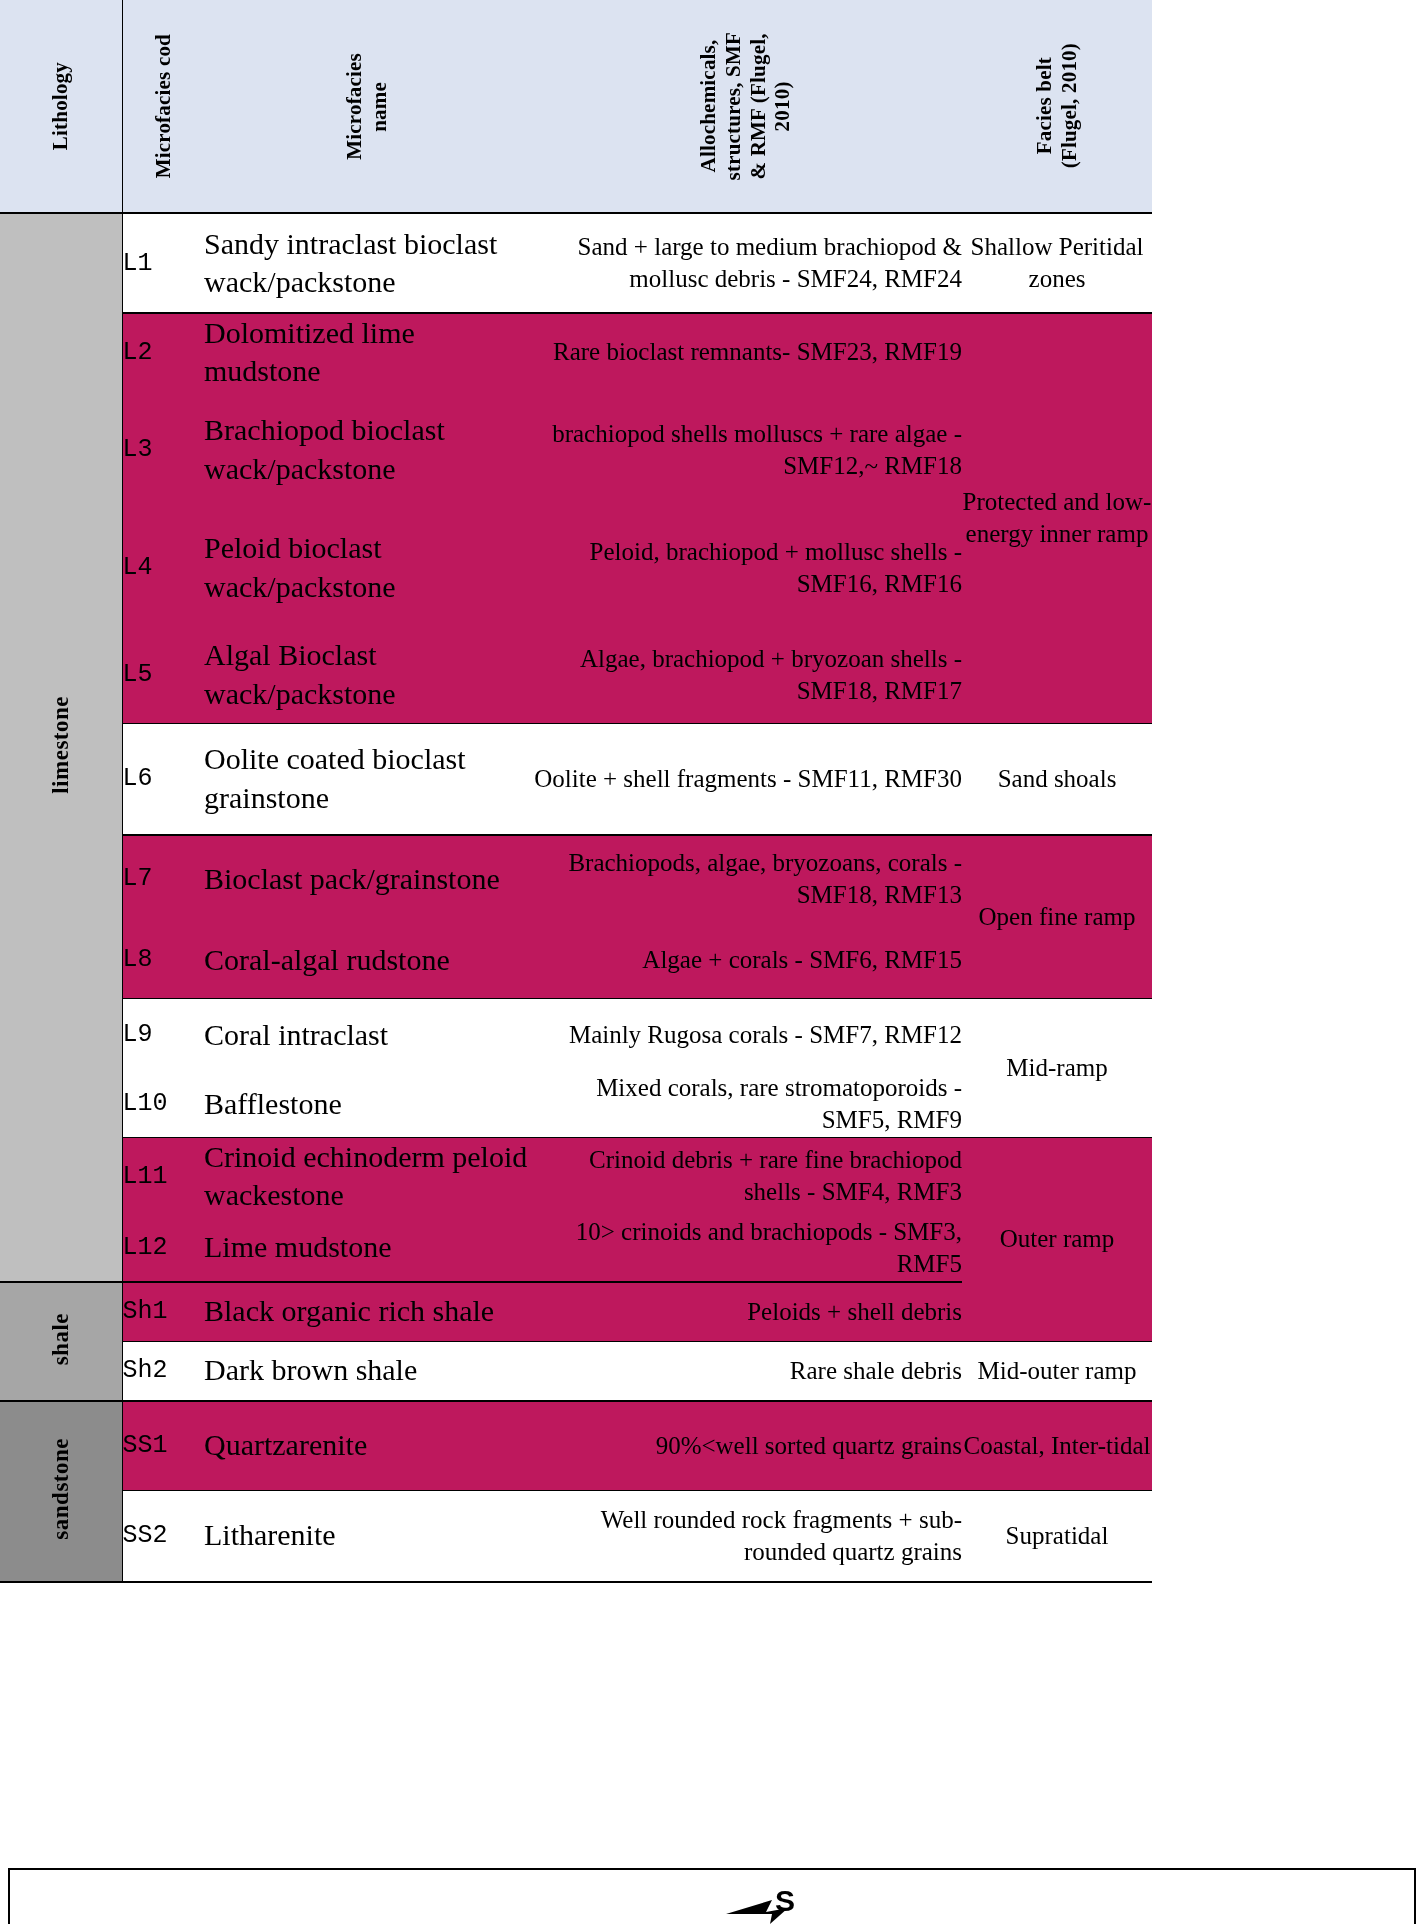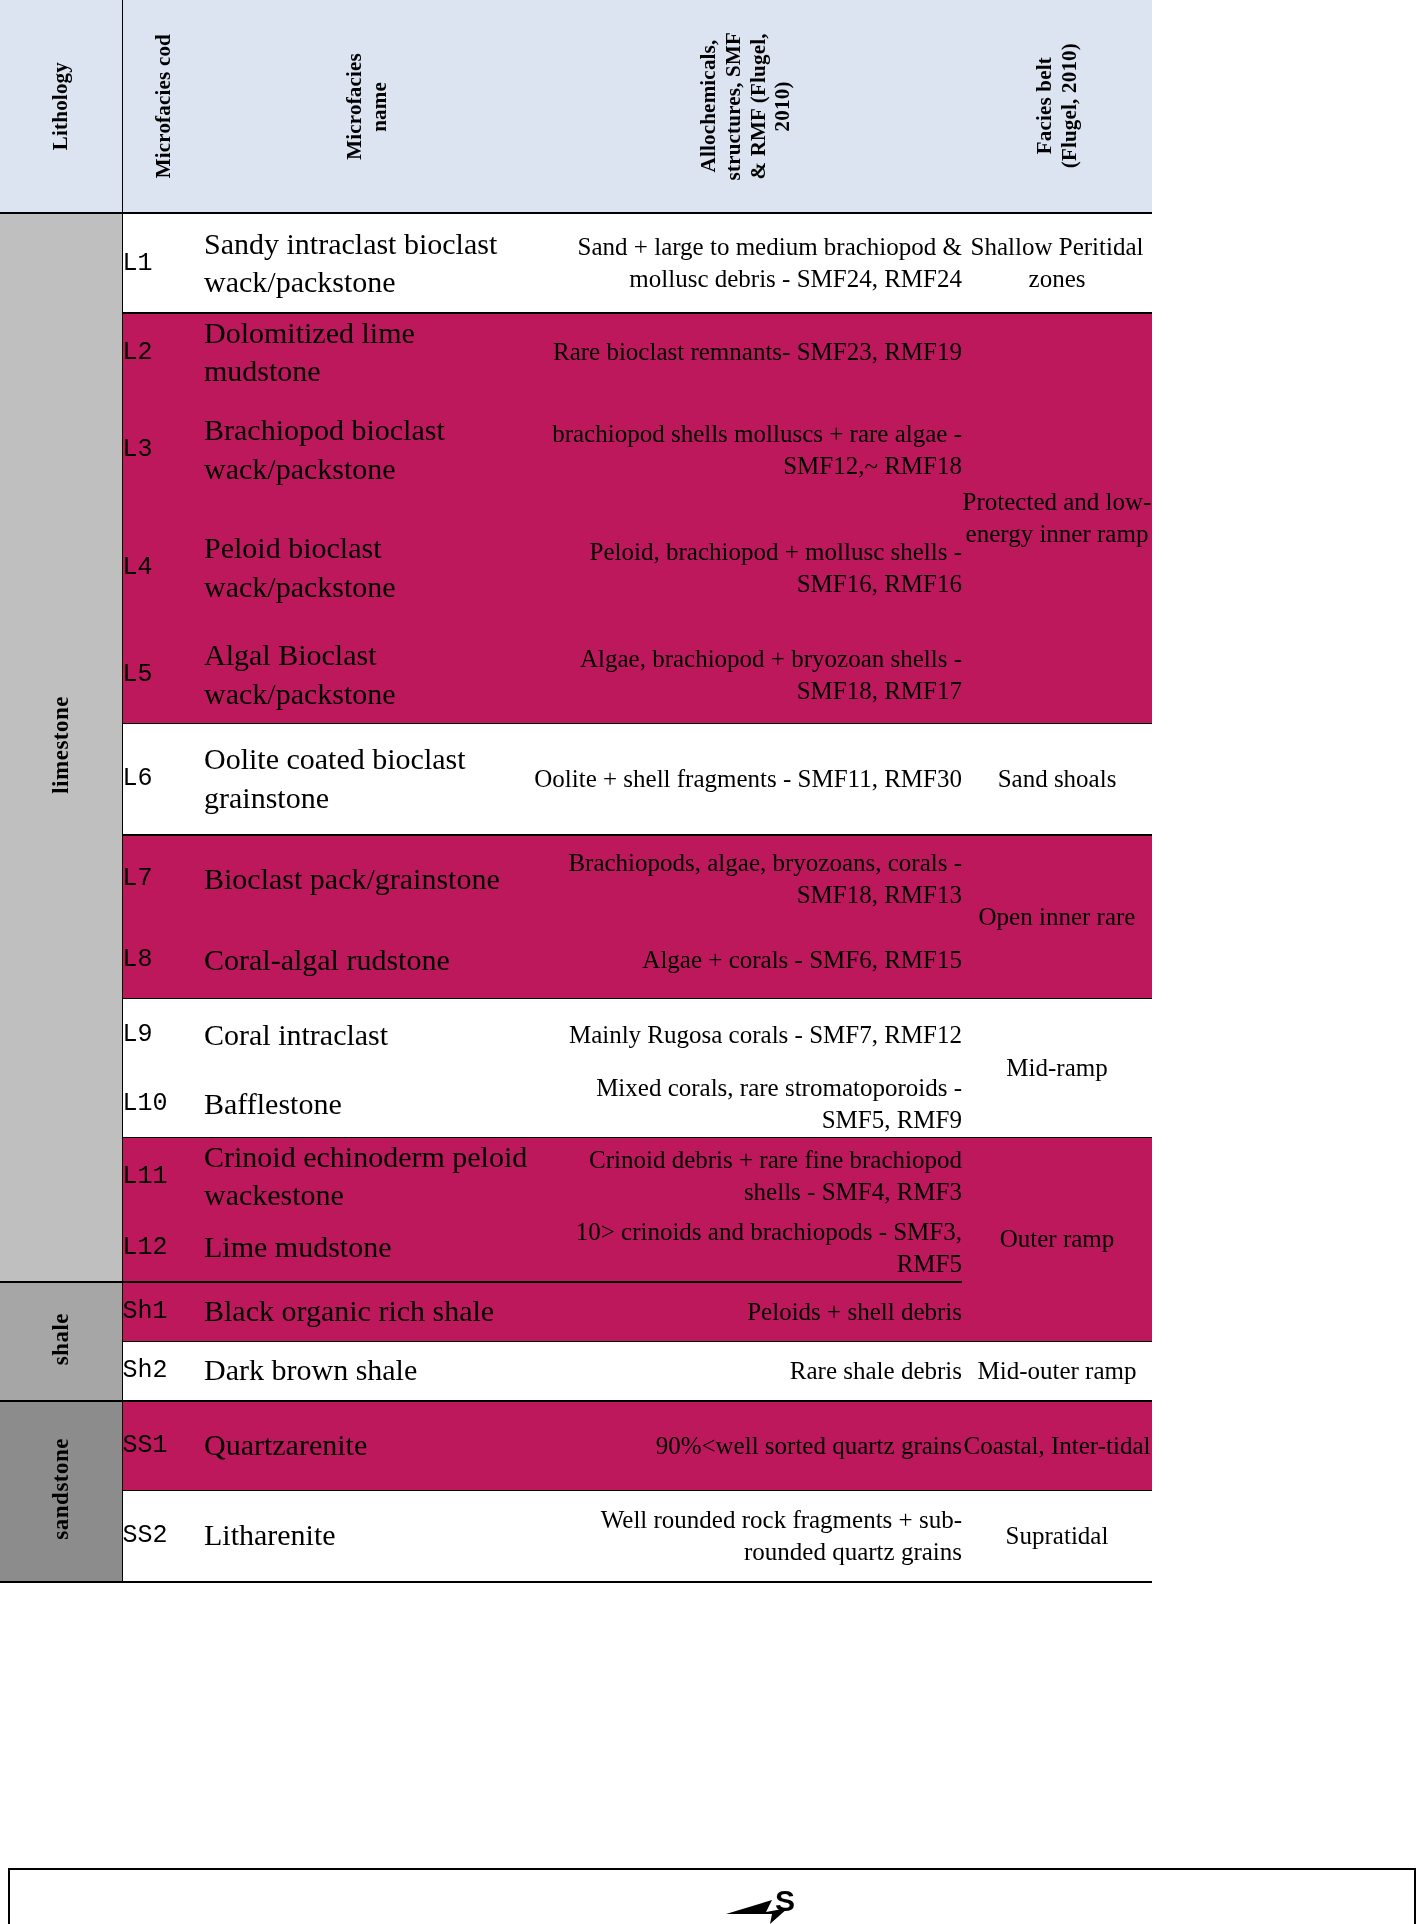--- a/index.html
+++ b/index.html
@@ -236,21 +236,21 @@
         <td class="code row-white sep-thick" style="height:110px">L6</td>
         <td class="mname row-white sep-thick">Oolite coated bioclast grainstone</td>
         <td class="allo row-white sep-thick">Oolite + shell fragments - SMF11, RMF30</td>
         <td class="belt row-white belt-sep-thick" rowspan="1">Sand shoals</td>
       </tr>
 
       <tr>
         <td class="code row-grey sep-none" style="height:86px">L7</td>
         <td class="mname row-grey sep-none">Bioclast pack/grainstone</td>
         <td class="allo row-grey sep-none">Brachiopods, algae, bryozoans, corals - SMF18, RMF13</td>
-        <td class="belt row-grey belt-sep-thin" rowspan="2">Open inner rare</td>
+        <td class="belt row-grey belt-sep-thin" rowspan="2">Open fine ramp</td>
       </tr>
 
       <tr>
         <td class="code row-grey sep-thin" style="height:76px">L8</td>
         <td class="mname row-grey sep-thin">Coral-algal rudstone</td>
         <td class="allo row-grey sep-thin">Algae + corals - SMF6, RMF15</td>
       </tr>
 
       <tr>
         <td class="code row-white sep-none" style="height:72px">L9</td>

